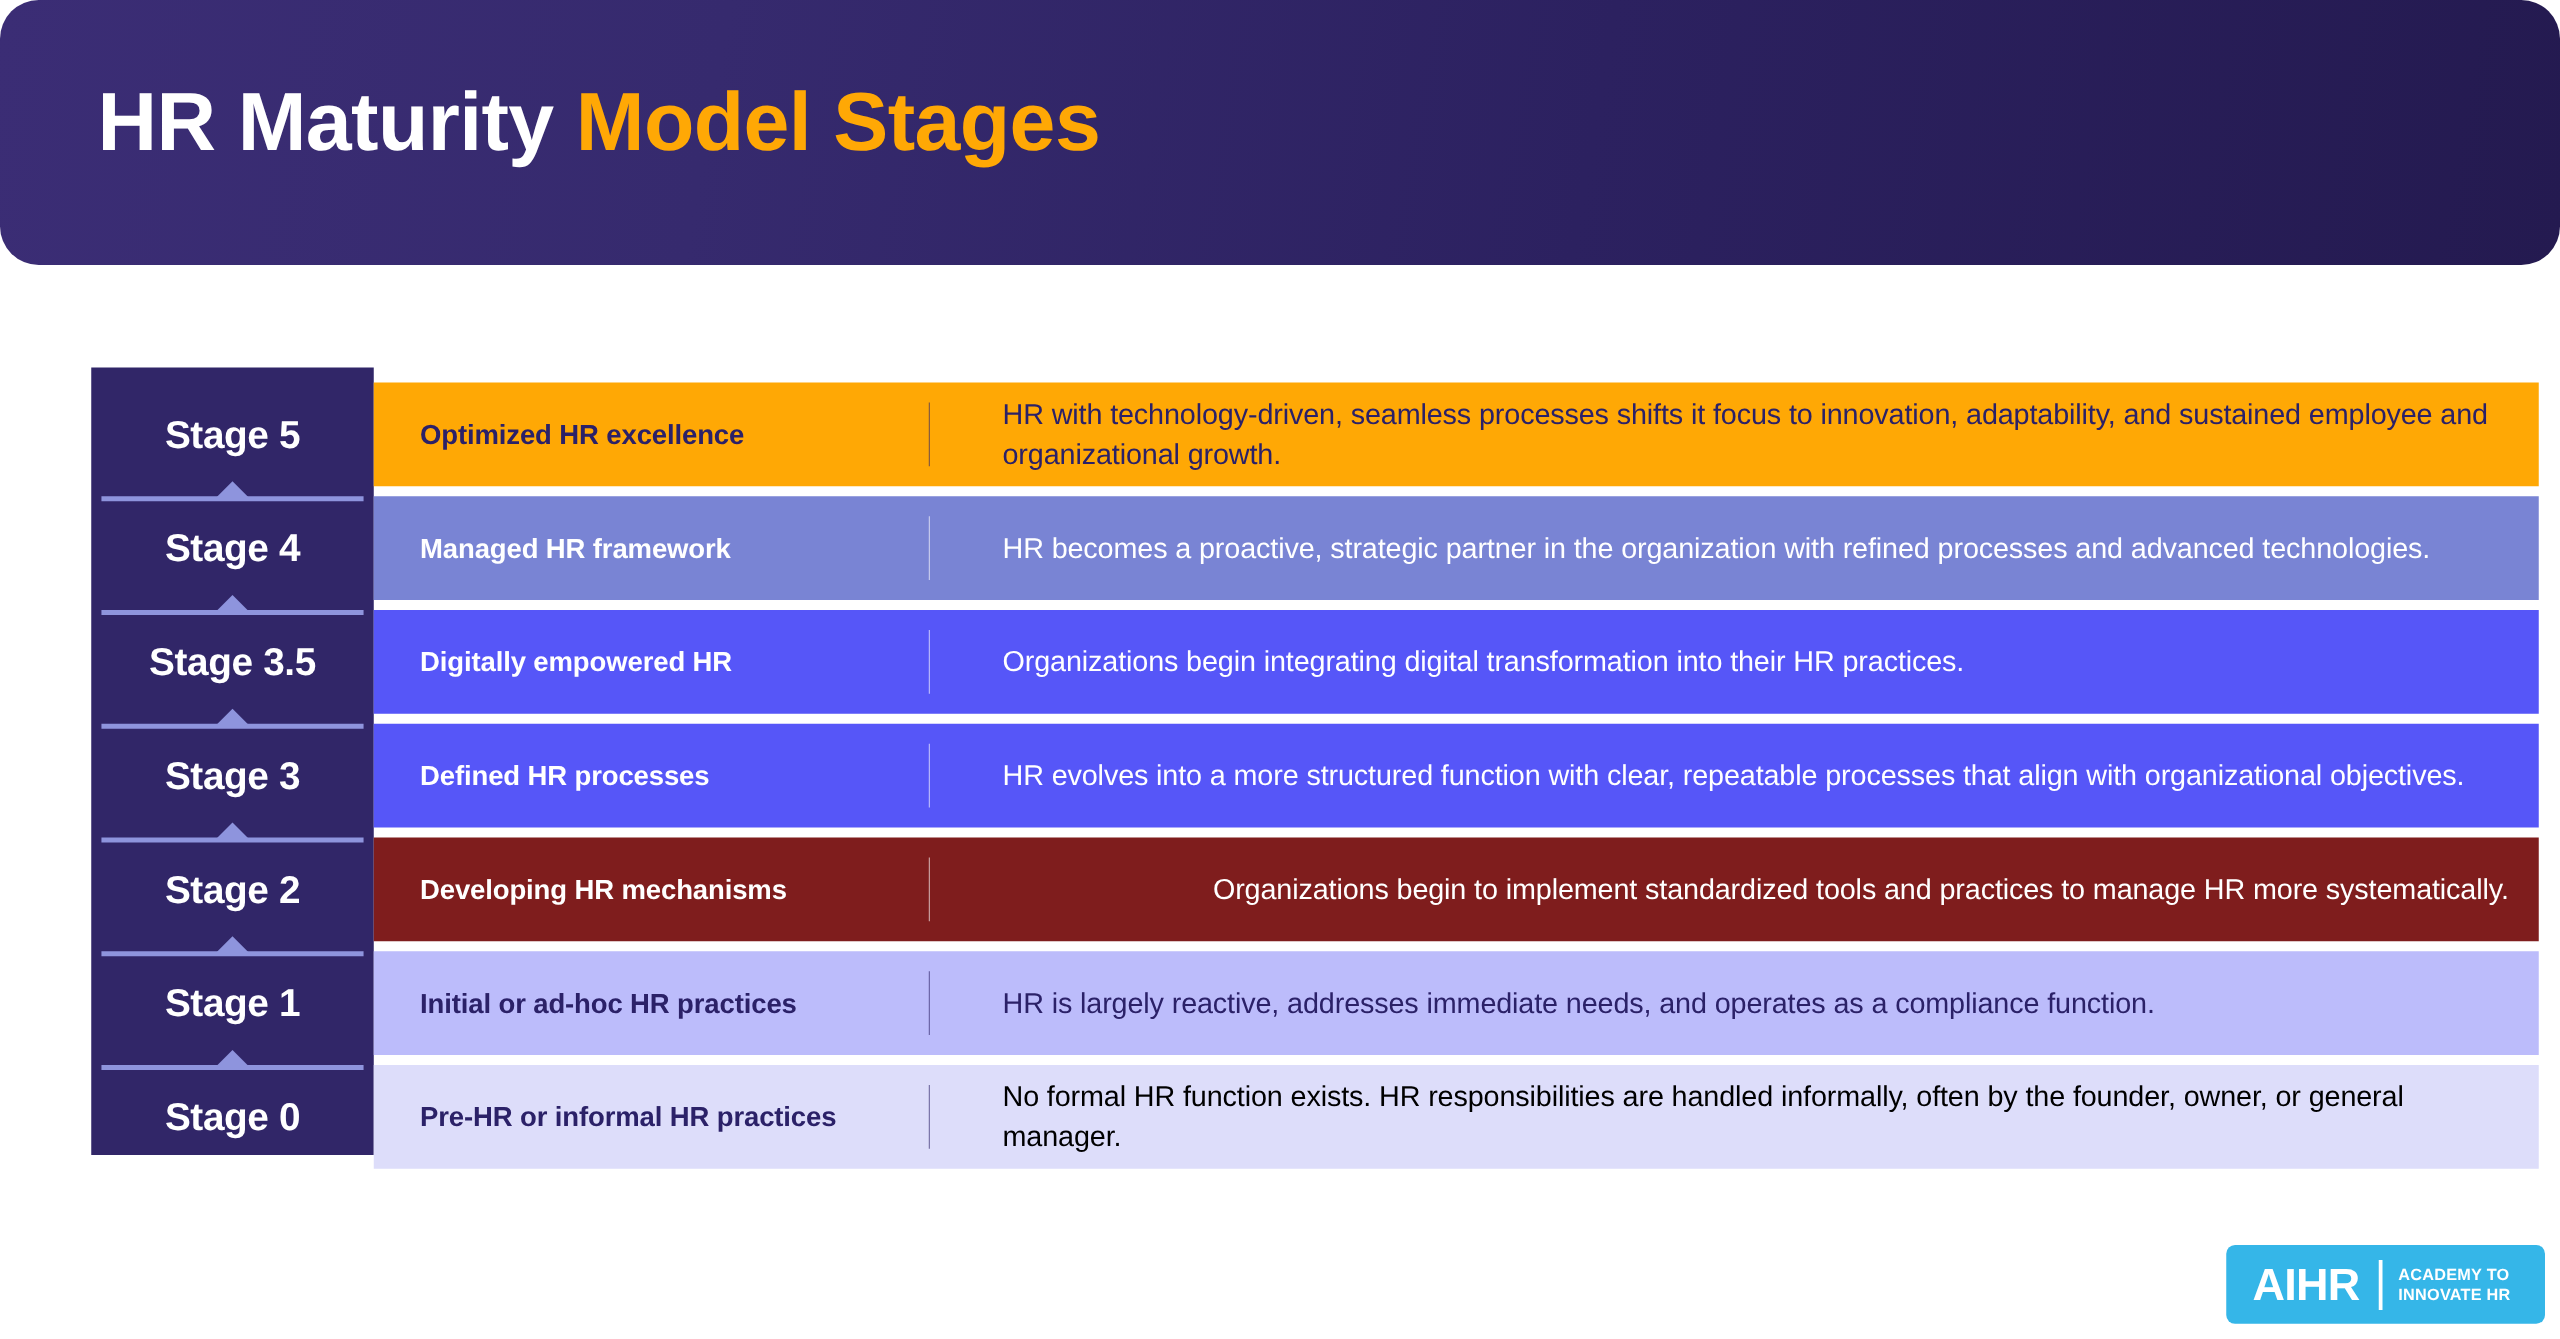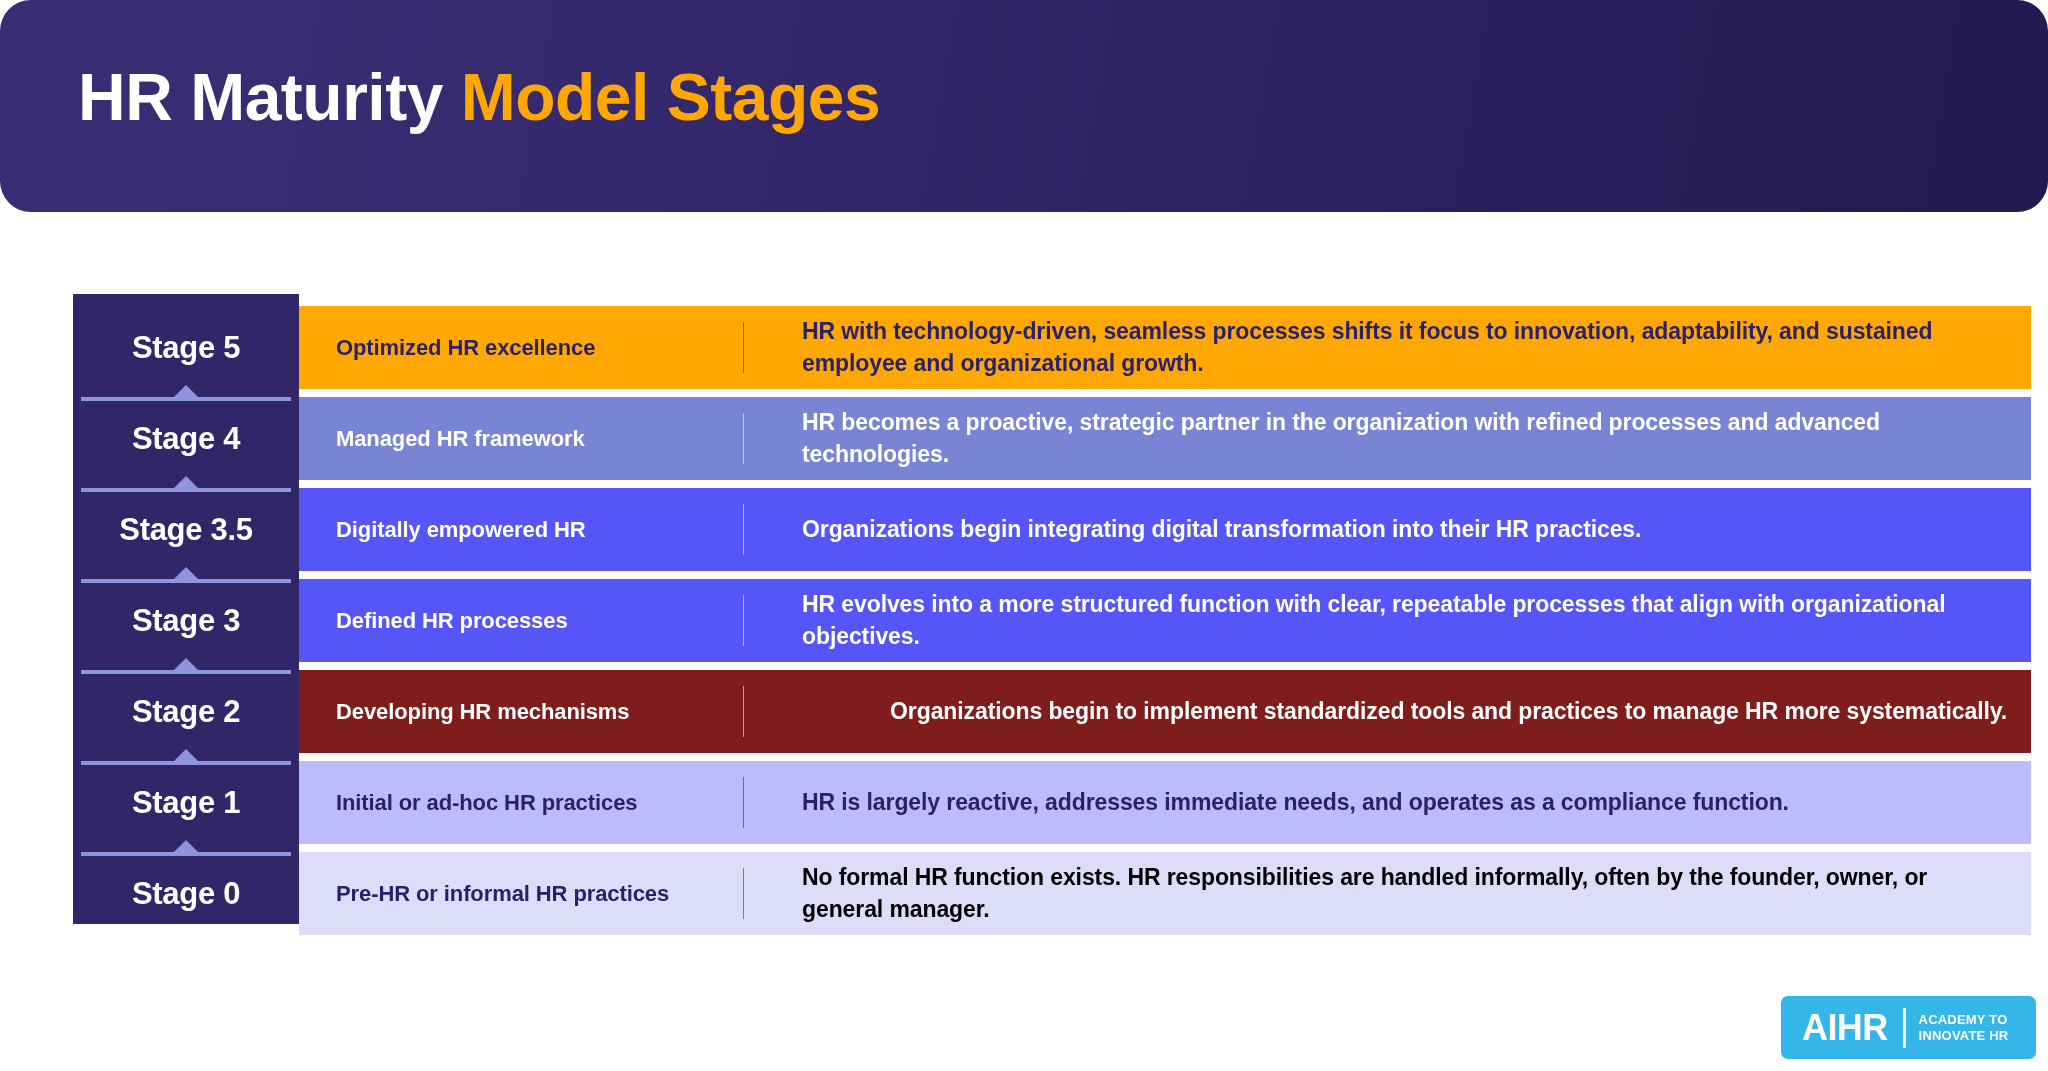--- a/index.html
+++ b/index.html
@@ -107,21 +107,21 @@
     align-self: stretch;
     margin: 16px 0;
     opacity: 0.55;
   }
   .row-desc {
     flex: 1 1 auto;
     padding-left: 58px;
     padding-right: 24px;
     box-sizing: border-box;
     font-size: 23px;
-    font-weight: 700;
+    font-weight: 400;
     line-height: 1.36;
     letter-spacing: -0.1px;
   }
 
   
   .logo {
     position: absolute;
     left: 1781px;
     top: 996px;
     width: 255px;

